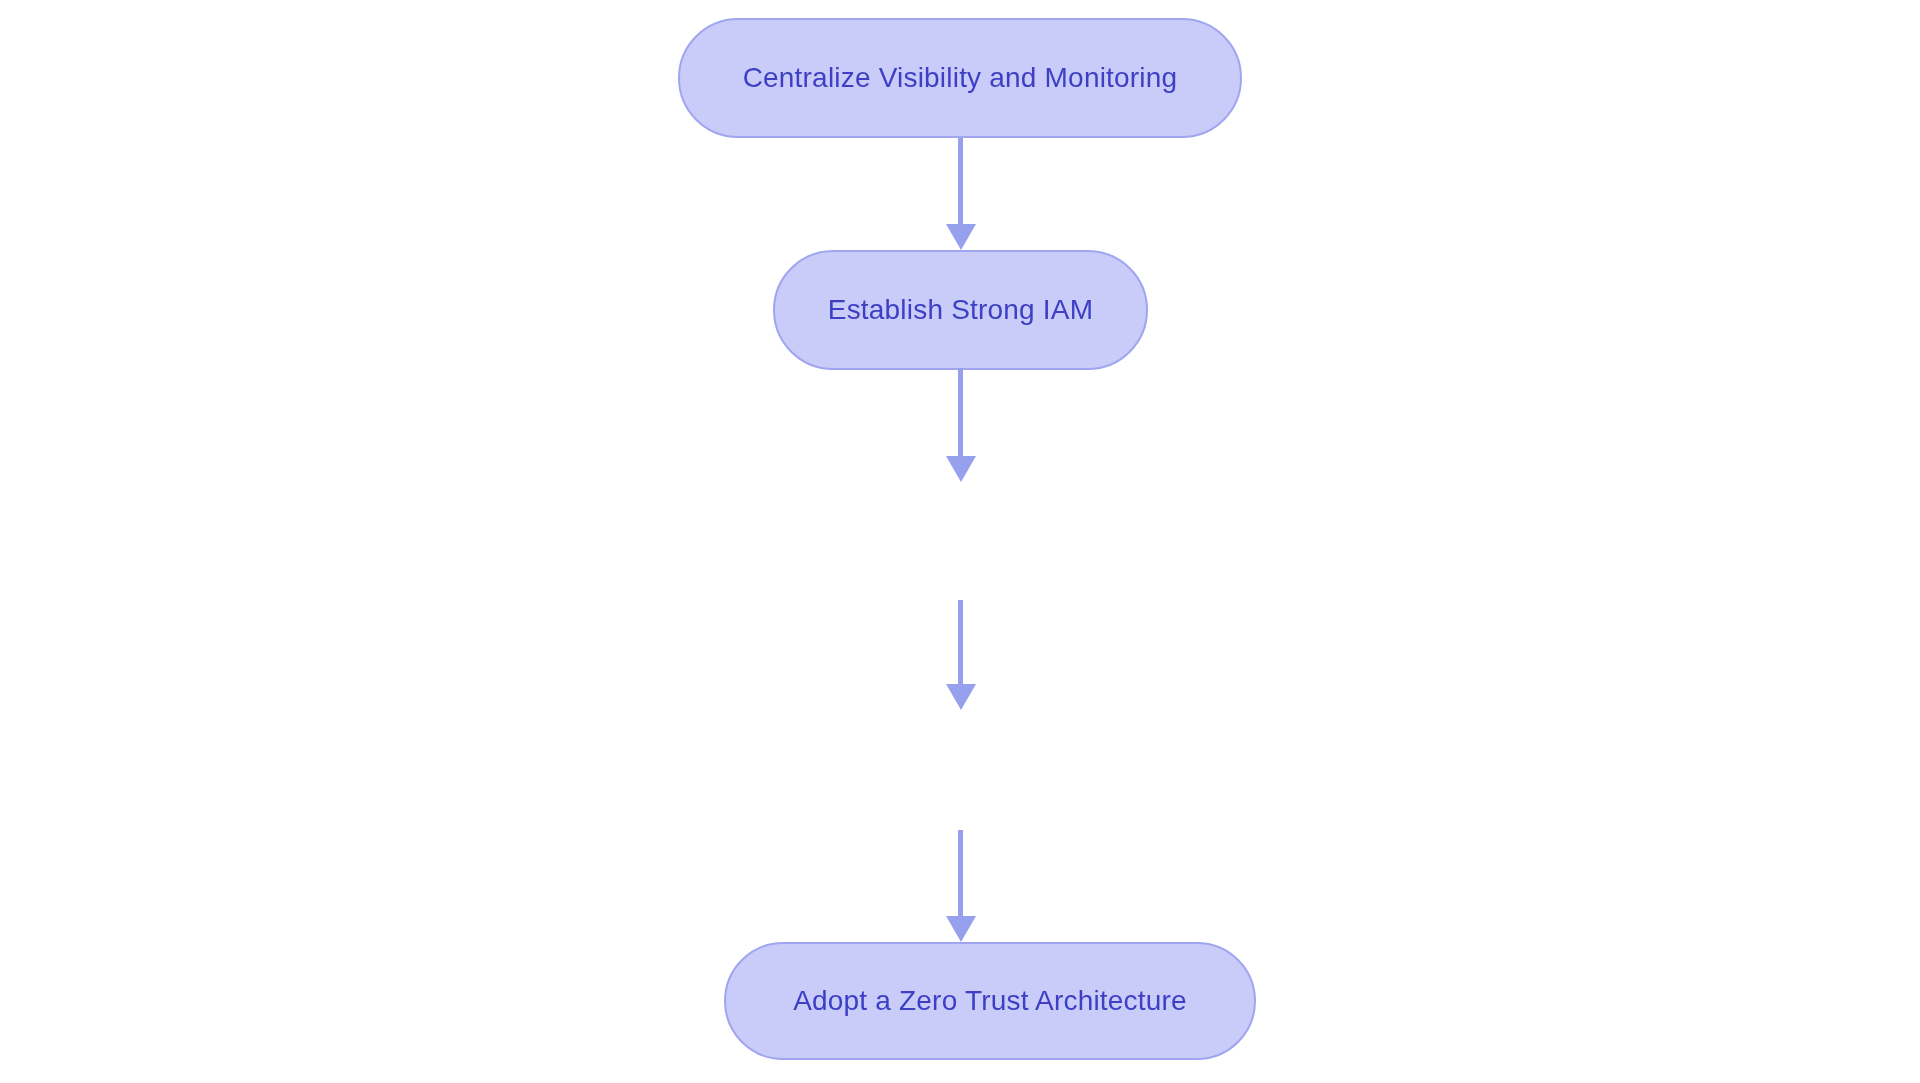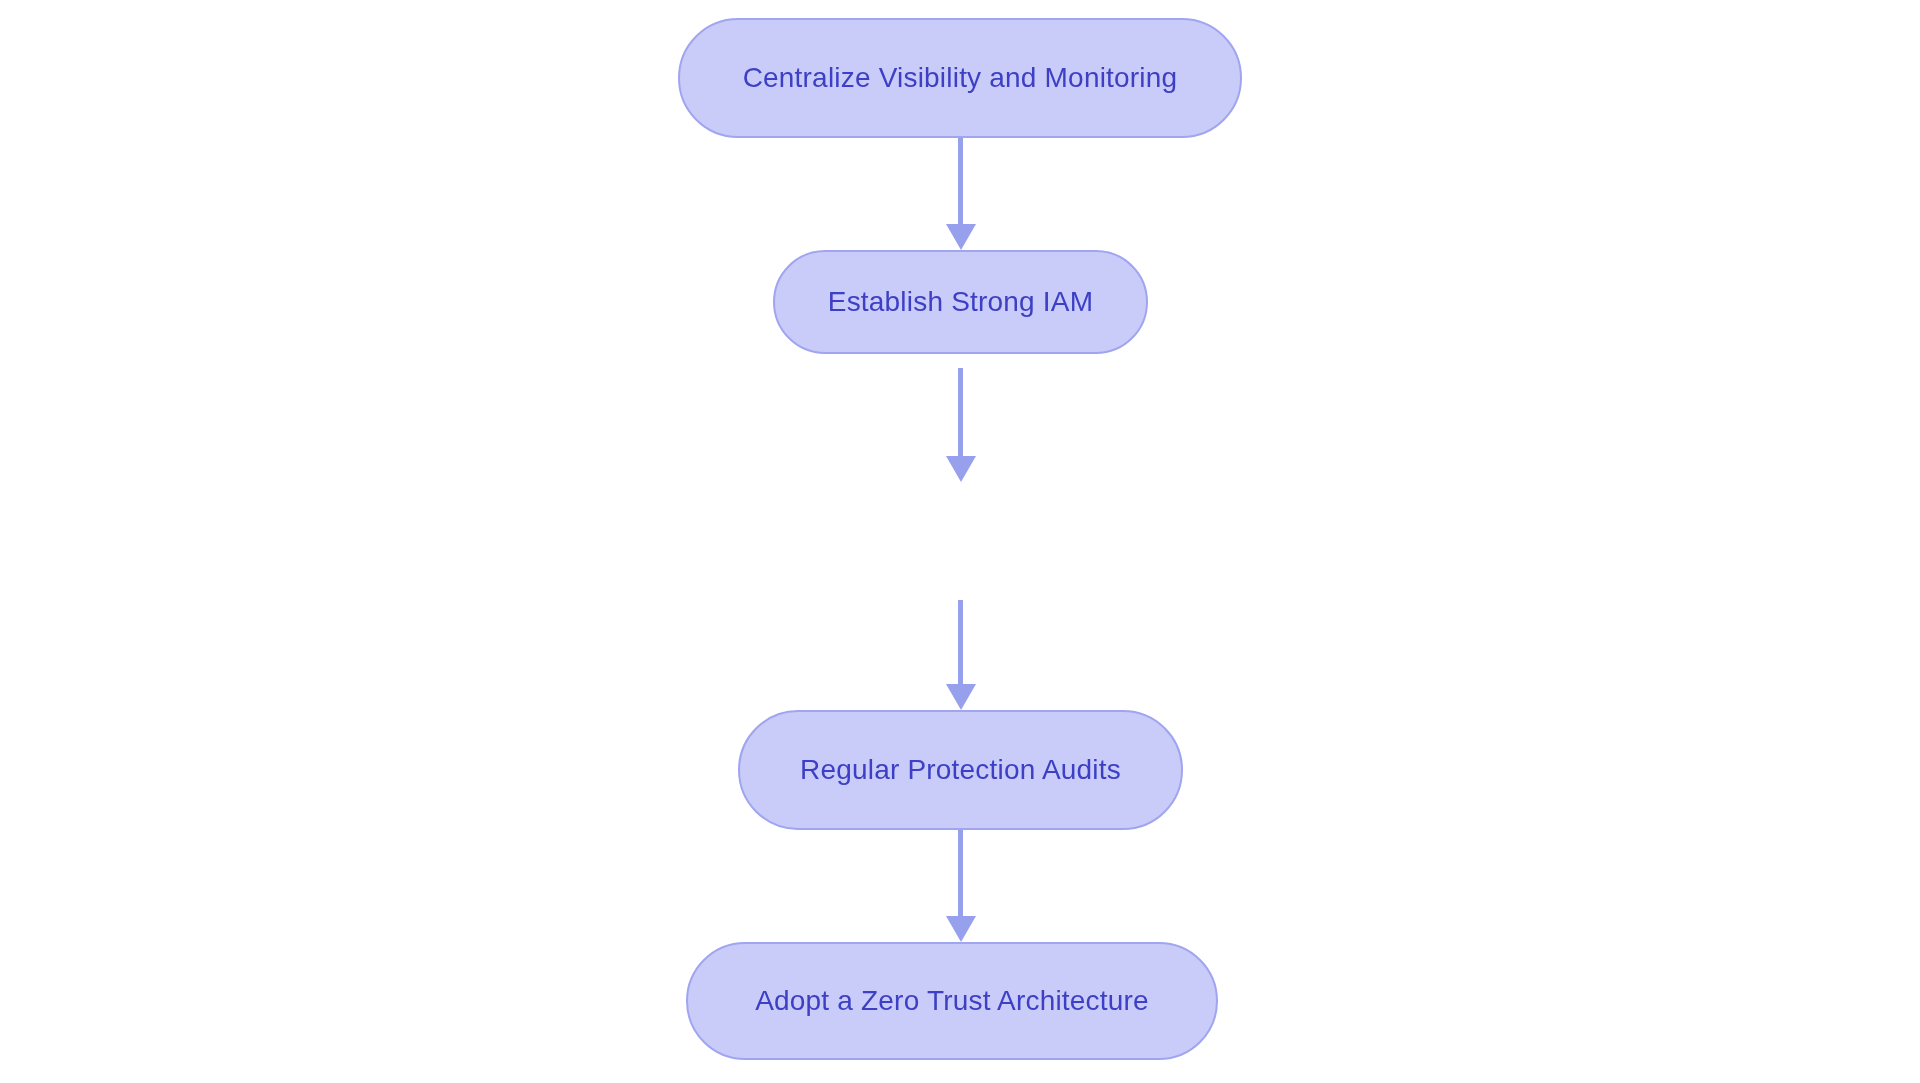--- a/index.html
+++ b/index.html
@@ -59,32 +59,29 @@
 <body>
 
 <div class="canvas">
 
   <div class="flow-node" style="left:678px; top:18px; width:564px; height:120px;">
     <span>Centralize Visibility and Monitoring</span>
   </div>
 
   <div class="arrow" style="top:138px; height:86px;"></div>
 
-  <div class="flow-node" style="left:773px; top:250px; width:375px; height:104px;">
+  <div class="flow-node" style="left:773px; top:250px; width:375px; height:120px;">
     <span>Establish Strong IAM</span>
   </div>
 
   <div class="arrow" style="top:368px; height:88px;"></div>
 
 
   <div class="arrow" style="top:600px; height:84px;"></div>
 
-  <div class="flow-node" style="left:738px; top:710px; width:445px; height:120px;">
-    <span>Regular Protection Audits</span>
-  </div>
 
   <div class="arrow" style="top:830px; height:86px;"></div>
 
-  <div class="flow-node" style="left:686px; top:942px; width:532px; height:118px;">
+  <div class="flow-node" style="left:724px; top:942px; width:532px; height:118px;">
     <span>Adopt a Zero Trust Architecture</span>
   </div>
 
 </div>
 
 </body></html>

